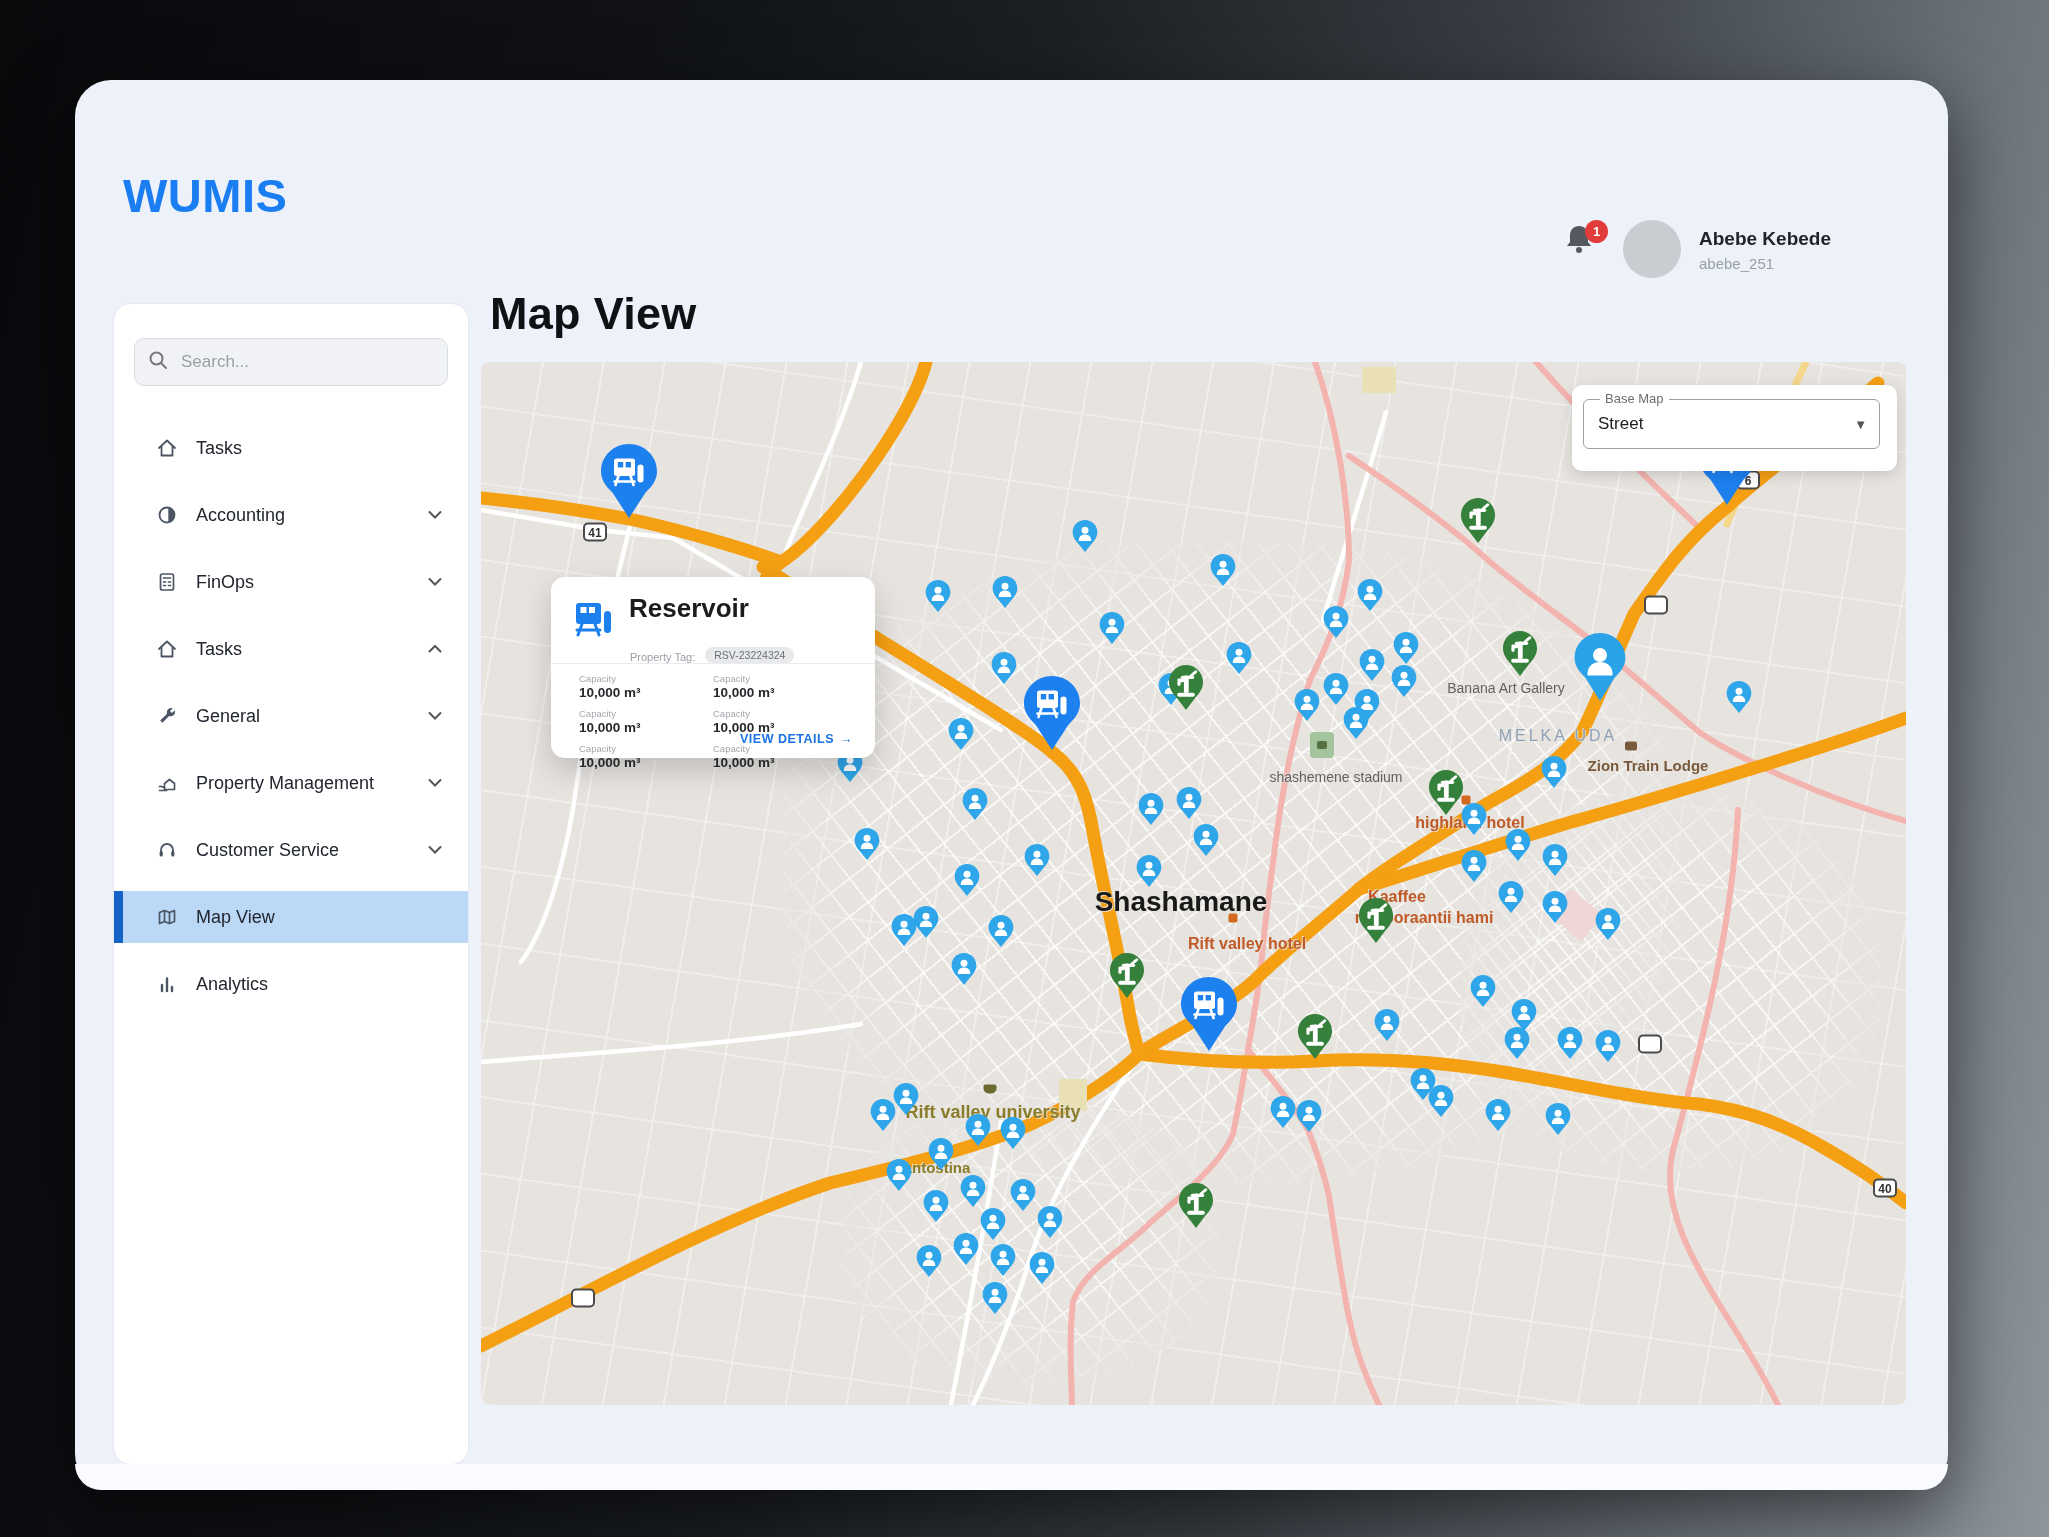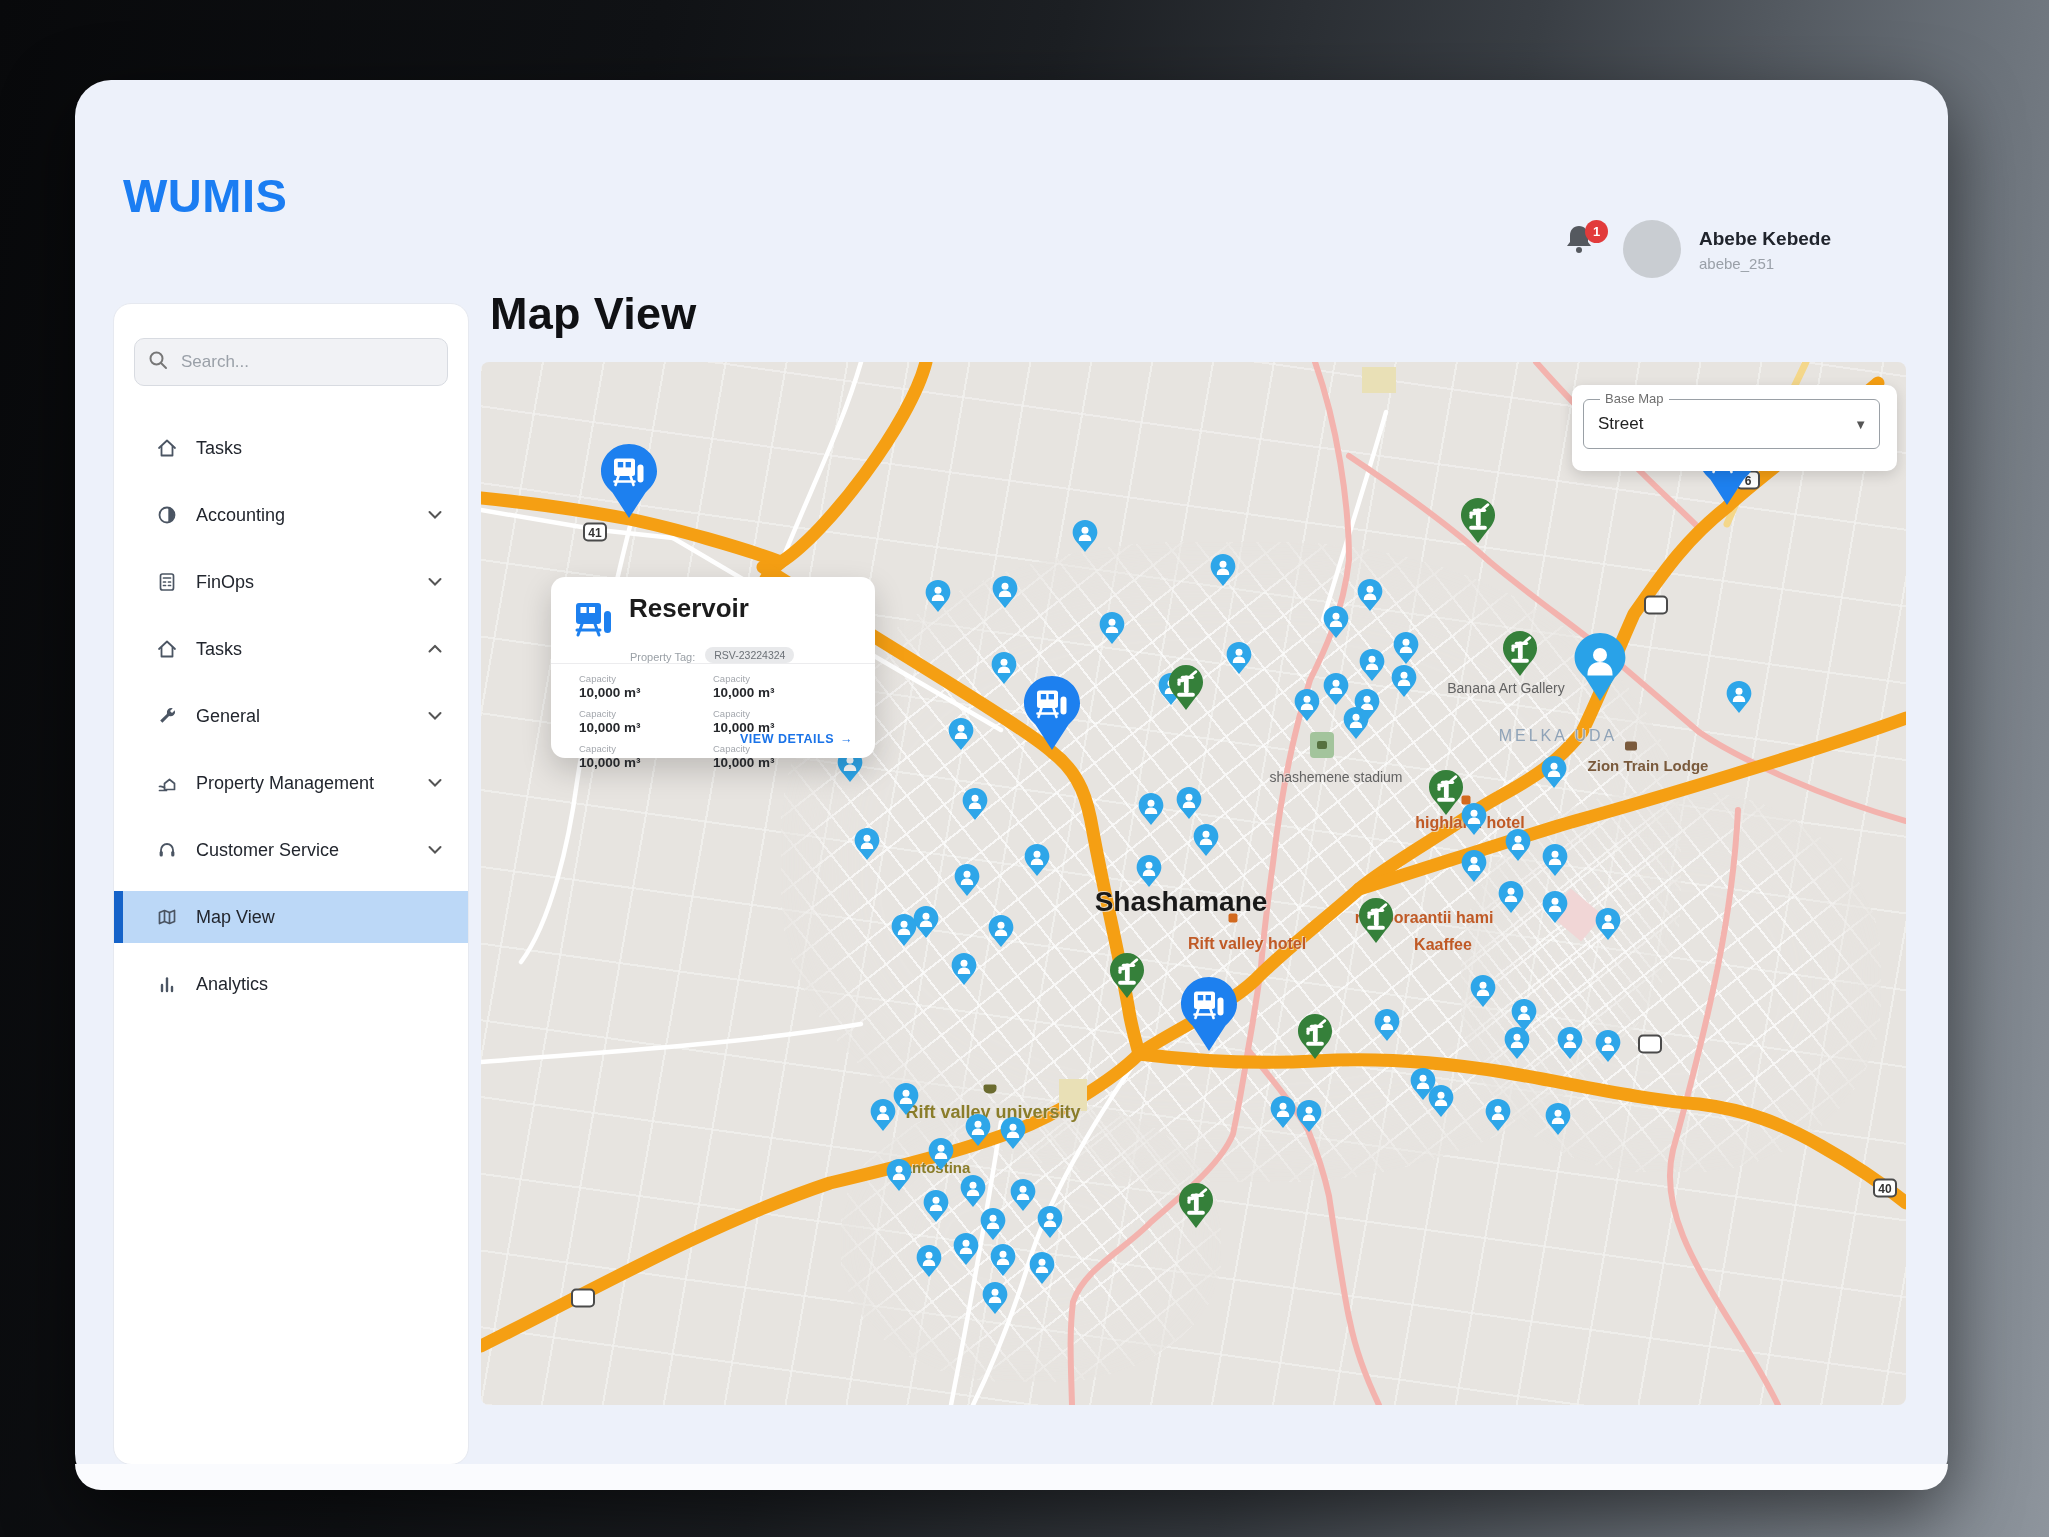--- a/index.html
+++ b/index.html
@@ -341,21 +341,21 @@
       <div class="patch stadium" style="left: 841px; top: 383px; width: 24px; height: 26px;">
         <i></i>
       </div>
       <div class="maplabel city" style="left: 700px; top: 540px;">Shashamane</div>
       <div class="maplabel poi-orange" style="left: 766px; top: 582px;">Rift valley hotel</div>
       <div class="maplabel poi-gray" style="left: 855px; top: 415px;">shashemene stadium</div>
       <div class="maplabel poi-gray" style="left: 1025px; top: 326px;">Banana Art Gallery</div>
       <div class="maplabel district" style="left: 1077px; top: 374px;">MELKA UDA</div>
       <div class="maplabel poi-brown" style="left: 1167px; top: 403px;">Zion Train Lodge</div>
       <div class="maplabel poi-orange" style="left: 989px; top: 461px;">highland hotel</div>
-      <div class="maplabel poi-orange" style="left: 962px; top: 535px; margin-top: 48px;">Kaaffee</div>
+      <div class="maplabel poi-orange" style="left: 916px; top: 535px;">Kaaffee</div>
       <div class="maplabel poi-orange" style="left: 943px; top: 556px;">restooraantii hami</div>
       <div class="maplabel poi-olive-lg" style="left: 512px; top: 750px;">Rift valley university</div>
       <div class="maplabel poi-olive" style="left: 452px; top: 805px;">Tantostina</div>
       <div class="roadbadge" style="left: 114px; top: 170px;">41</div>
       <div class="roadbadge" style="left: 1267px; top: 118px;">6</div>
       <div class="roadbadge" style="left: 1404px; top: 826px;">40</div>
       <div class="roadbadge" style="left: 1175px; top: 243px;"></div>
       <div class="roadbadge" style="left: 1169px; top: 682px;"></div>
       <div class="roadbadge" style="left: 102px; top: 936px;"></div>
       <div class="poiglyph university" style="left: 509px; top: 727px;"></div>

